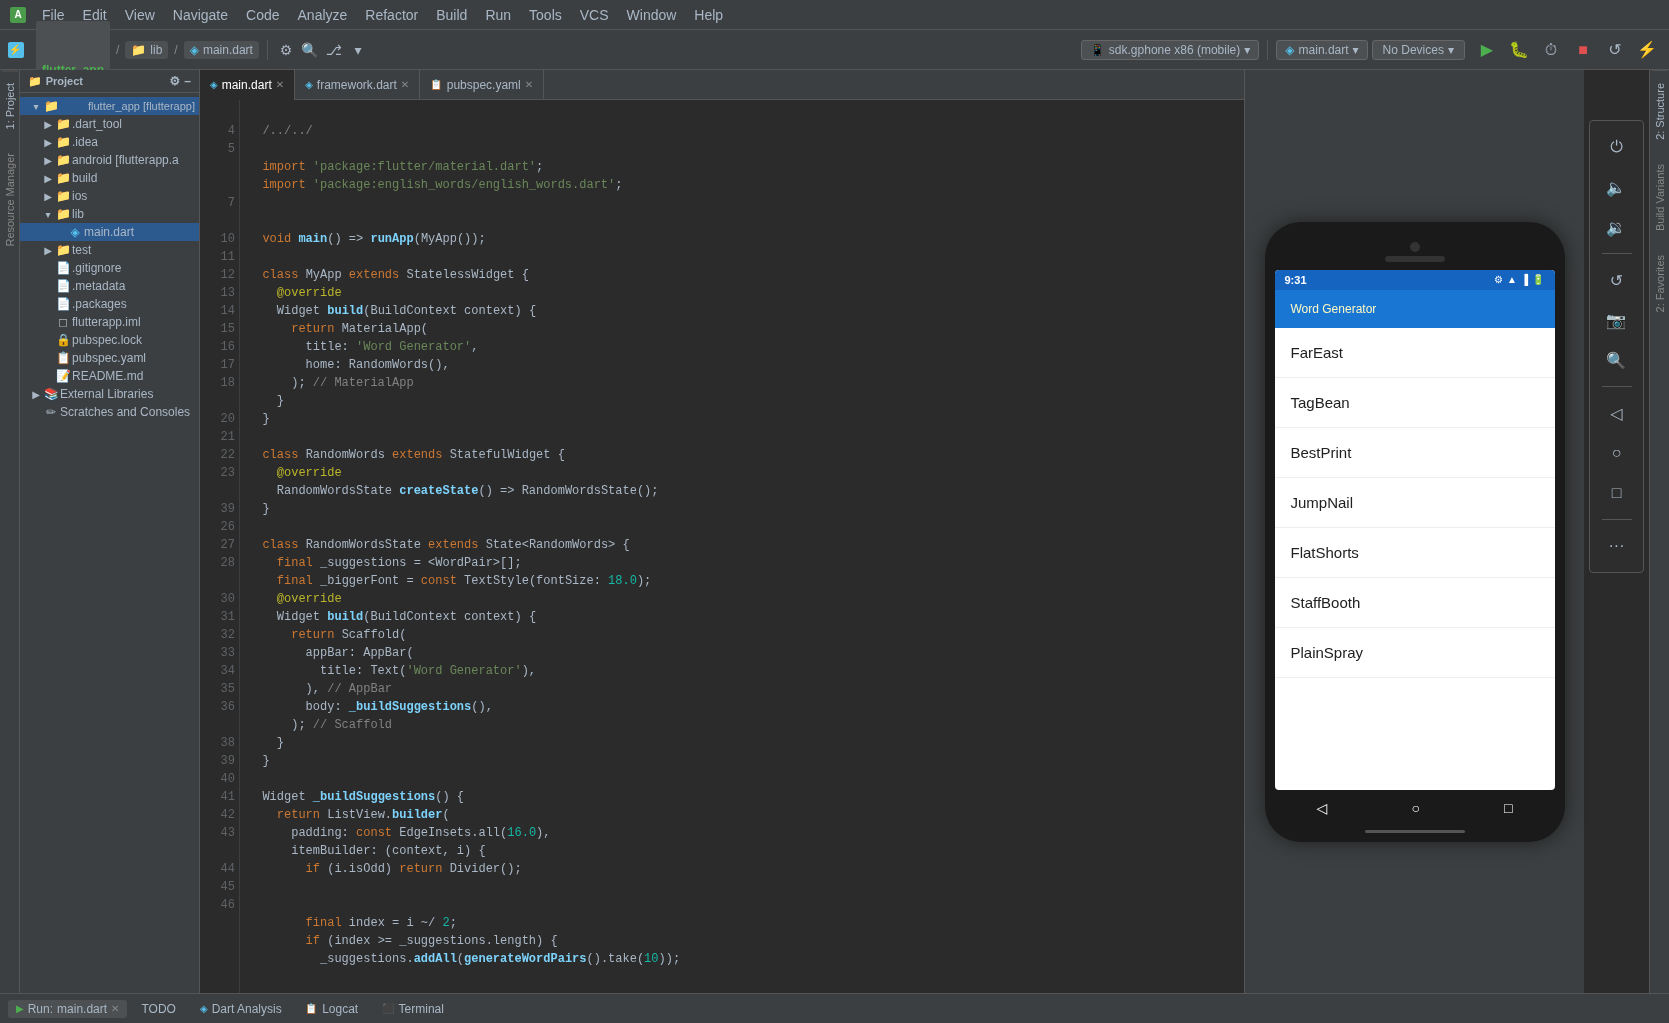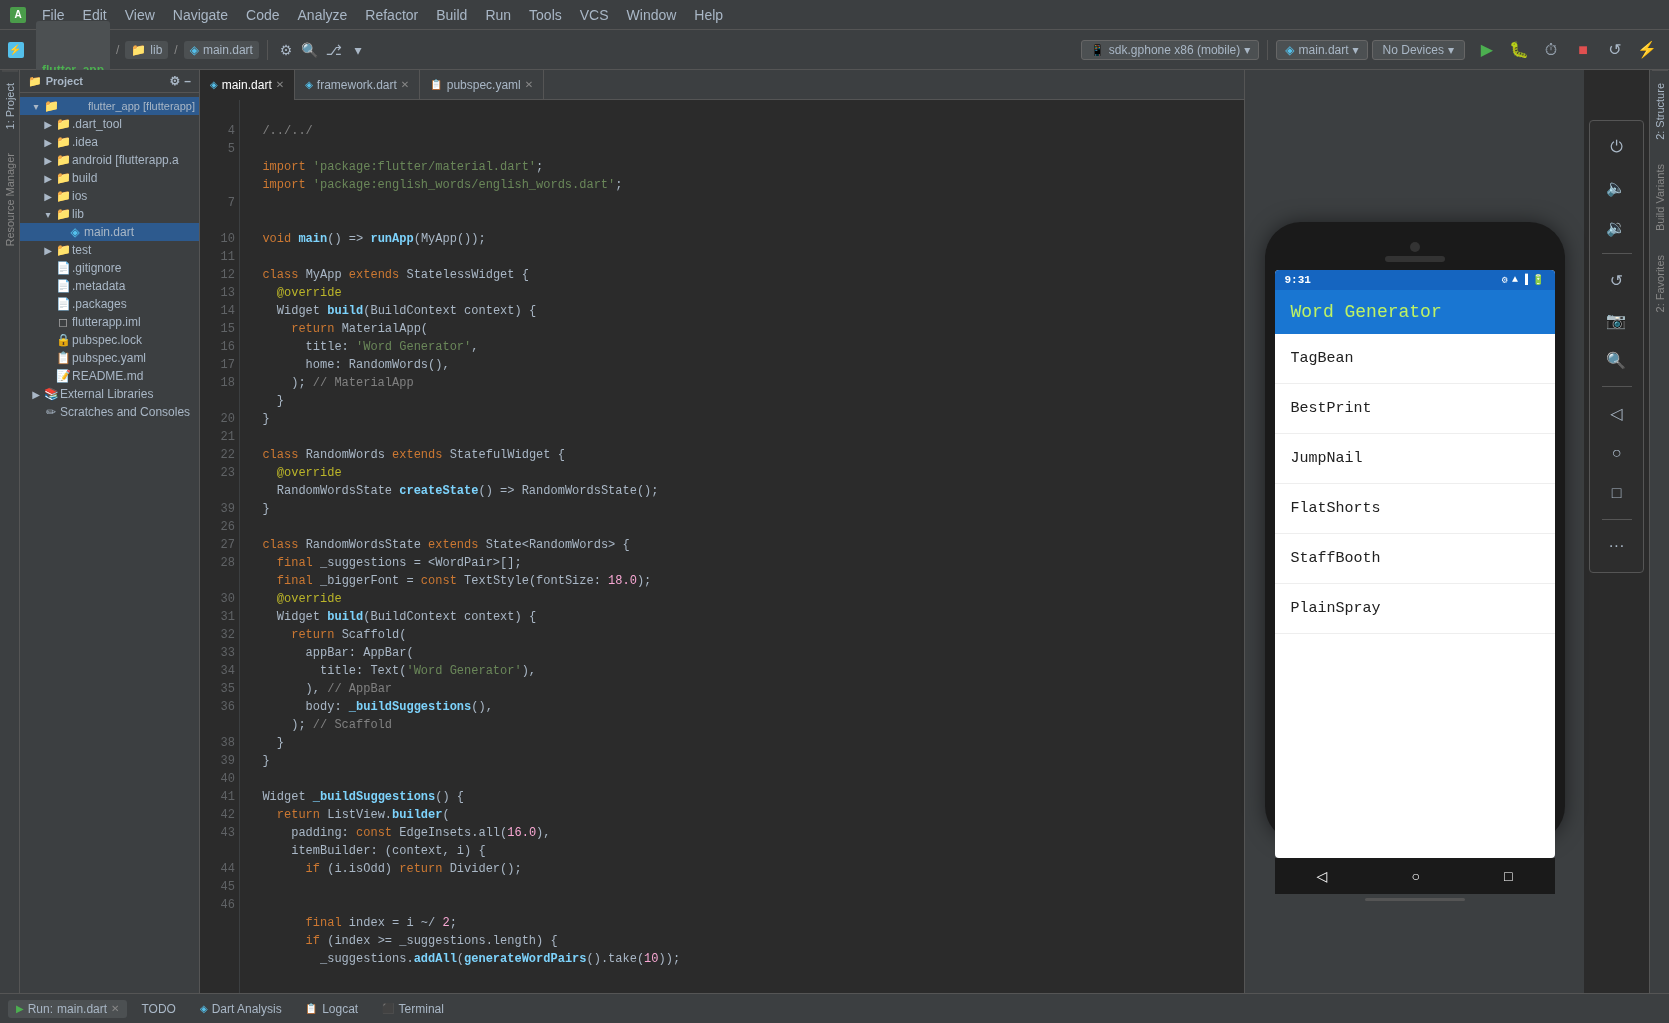--- a/index.html
+++ b/index.html
@@ -52,34 +52,34 @@
     .code-area { flex: 1; display: flex; overflow: hidden; }
     .line-numbers { width: 40px; background: #2b2b2b; padding: 4px 4px; text-align: right; color: #606366; font-size: 12px; font-family: 'Courier New', monospace; line-height: 18px; border-right: 1px solid #3c3f41; user-select: none; overflow: hidden; }
     .code-content { flex: 1; padding: 4px 8px; font-size: 12px; font-family: 'Courier New', monospace; line-height: 18px; overflow: auto; white-space: pre; }
 
     
     .kw { color: #cc7832; }
     .fn { color: #7dd3fc; font-weight: bold; }
     .str { color: #6a8759; }
     .cm { color: #808080; }
     .cls { color: #a9b7c6; }
-    .num { color: #f9a8d4; }
+    .num { color: #14b8a6; }
     .ann { color: #bbb529; }
 
     
     .phone-area { width: 340px; background: #3c3f41; border-left: 1px solid #555; display: flex; align-items: center; justify-content: center; }
     .phone-outer { width: 300px; height: 620px; background: #1a1a1a; border-radius: 36px; padding: 20px 10px; box-shadow: 0 0 20px rgba(0,0,0,0.5); position: relative; }
     .phone-speaker { width: 60px; height: 6px; background: #333; border-radius: 3px; margin: 0 auto 8px; }
-    .phone-screen { background: white; border-radius: 4px; overflow: hidden; height: 588px; font-family: Liberation Mono, monospace; }
+    .phone-screen { background: white; border-radius: 4px; overflow: hidden; height: 520px; }
     .phone-status-bar { background: #1565C0; padding: 4px 10px; display: flex; align-items: center; justify-content: space-between; }
     .phone-time { color: white; font-size: 11px; font-weight: bold; }
     .phone-icons { display: flex; gap: 4px; align-items: center; }
     .phone-icon-sm { color: white; font-size: 10px; }
     .phone-app-bar { background: #1976D2; padding: 12px 16px; }
-    .phone-app-title { color: #bef264; font-size: 18px; font-weight: 500; }
+    .phone-app-title { color: #fef9c3; font-size: 12px; font-weight: 500; }
     .phone-list { background: white; }
     .phone-list-item { padding: 16px 16px; border-bottom: 1px solid #eee; font-size: 15px; color: #212121; }
     .phone-nav { background: #1a1a1a; height: 36px; display: flex; align-items: center; justify-content: space-around; }
     .phone-nav-btn { color: white; font-size: 14px; }
     .phone-home-indicator { width: 100px; height: 3px; background: #555; border-radius: 2px; margin: 4px auto 0; }
     .phone-camera { width: 10px; height: 10px; background: #333; border-radius: 50%; margin: 0 auto 4px; }
 
     
     .emulator-controls { width: 60px; background: #3c3f41; border-left: 1px solid #555; display: flex; flex-direction: column; align-items: center; padding: 8px 0; gap: 4px; }
     .emu-btn { width: 36px; height: 36px; display: flex; align-items: center; justify-content: center; cursor: pointer; border-radius: 4px; font-size: 16px; color: #a9b7c6; }
@@ -414,20 +414,21 @@
             <span class="phone-icon-sm">⚙</span>
             <span class="phone-icon-sm">▲</span>
             <span class="phone-icon-sm">▐</span>
             <span class="phone-icon-sm">🔋</span>
           </div>
         </div>
         <div class="phone-app-bar">
           <div class="phone-app-title">Word Generator</div>
         </div>
         <div class="phone-list">
+          <div class="phone-list-item">FarEast</div>
           <div class="phone-list-item">TagBean</div>
           <div class="phone-list-item">BestPrint</div>
           <div class="phone-list-item">JumpNail</div>
           <div class="phone-list-item">FlatShorts</div>
           <div class="phone-list-item">StaffBooth</div>
           <div class="phone-list-item">PlainSpray</div>
         </div>
       </div>
       <div class="phone-nav">
         <span class="phone-nav-btn">◁</span>

